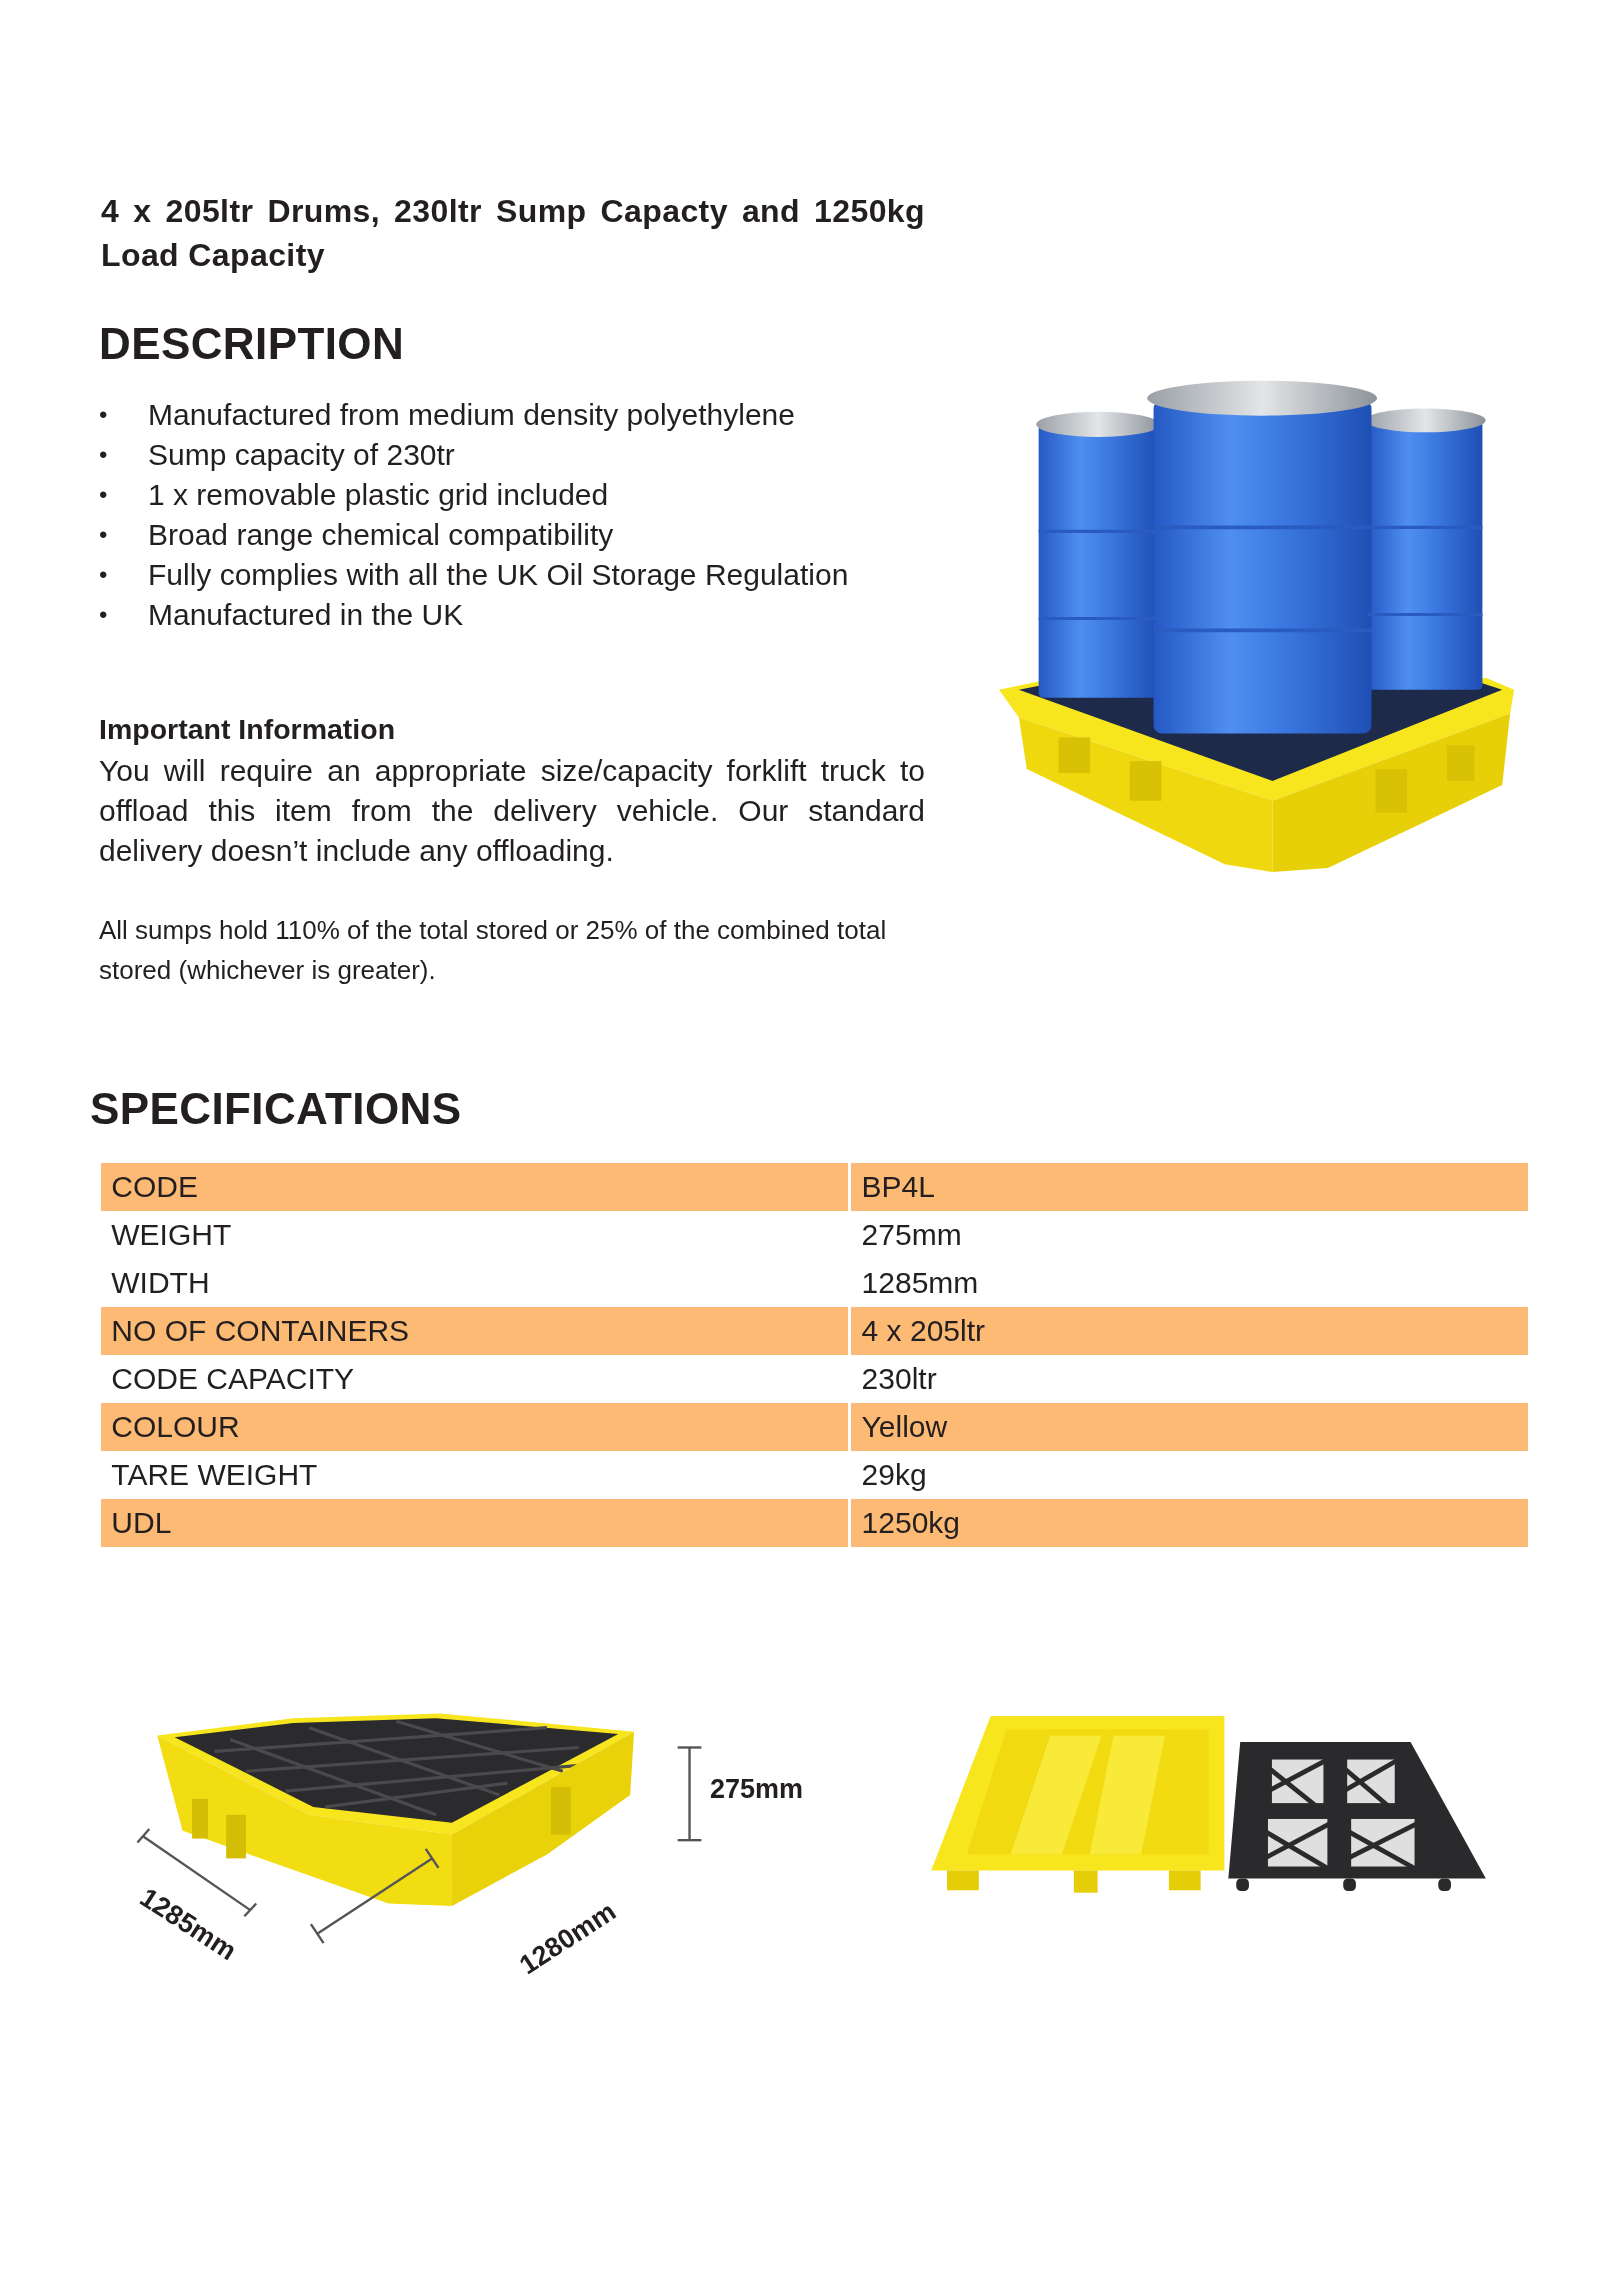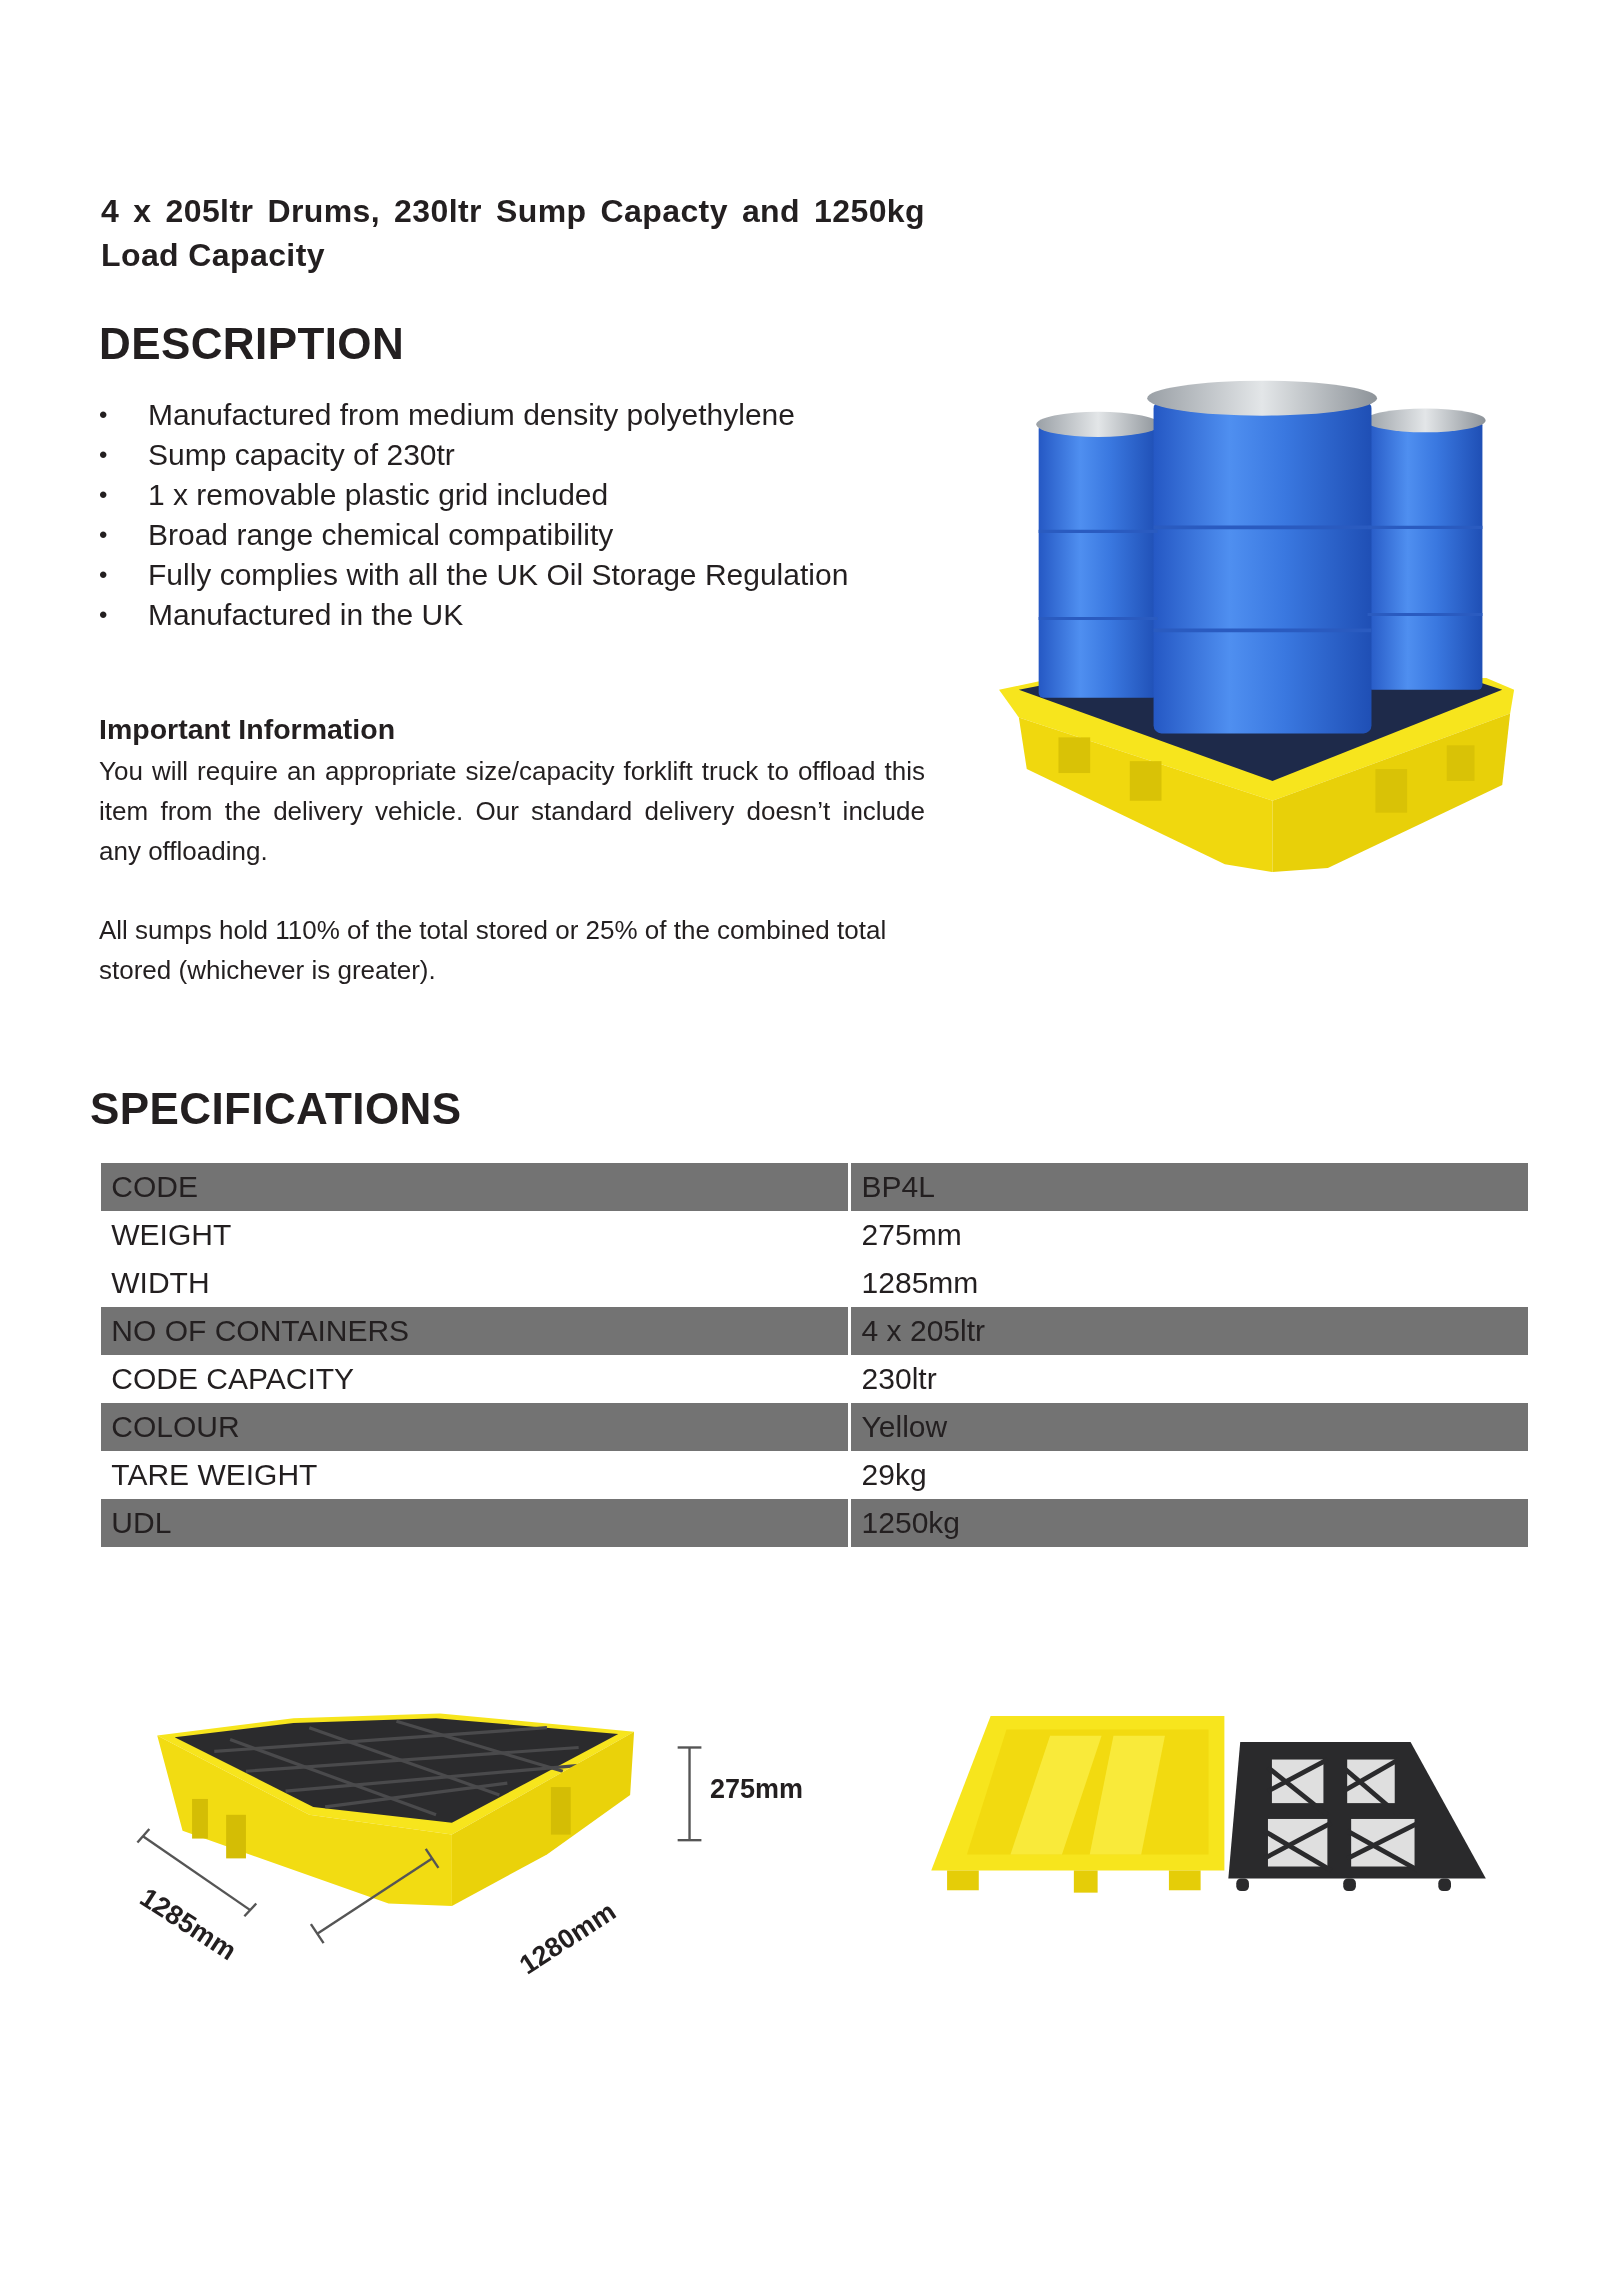--- a/index.html
+++ b/index.html
@@ -11,27 +11,27 @@
               line-height:44px; text-align:justify; text-align-last:left; letter-spacing:0.4px; }
   .h2 { font-size:44px; font-weight:bold; letter-spacing:0.4px; }
   #desc-heading { left:99px; top:319px; }
   #spec-heading { left:90px; top:1084px; }
 
   .bullets { left:99px; top:395px; width:840px; list-style:none; margin:0; padding:0; }
   .bullets li { font-size:30px; line-height:40px; height:40px; position:relative; padding-left:49px; }
   .bullets li .dot { position:absolute; left:0; top:0; font-size:24px; }
 
   .info-title { left:99px; top:713px; font-size:28.5px; font-weight:bold; }
-  .info-body { left:99px; top:751px; width:826px; font-size:26px; line-height:40px;
+  .info-body { left:99px; top:751px; width:826px; font-size:30px; line-height:40px;
                text-align:justify; }
   .info-note { left:99px; top:910px; width:832px; font-size:26px; line-height:40px; }
 
   .spec-table { left:101px; top:1163px; width:1427px; border-collapse:separate; border-spacing:0; }
   .spec-table td { height:48px; font-size:30px; padding:0 0 0 10.3px; vertical-align:middle; }
-  .spec-table tr.shade td { background:#737373; }
+  .spec-table tr.shade td { background:#fdba74; }
   .spec-table td.label { width:737px; border-right:3.2px solid #ffffff; }
 
   .photo { position:absolute; }
 </style>
 </head>
 <body>
 
 <div class="abs subtitle">4 x 205ltr Drums, 230ltr Sump Capacty and 1250kg Load Capacity</div>
 
 <div class="abs h2" id="desc-heading">DESCRIPTION</div>

